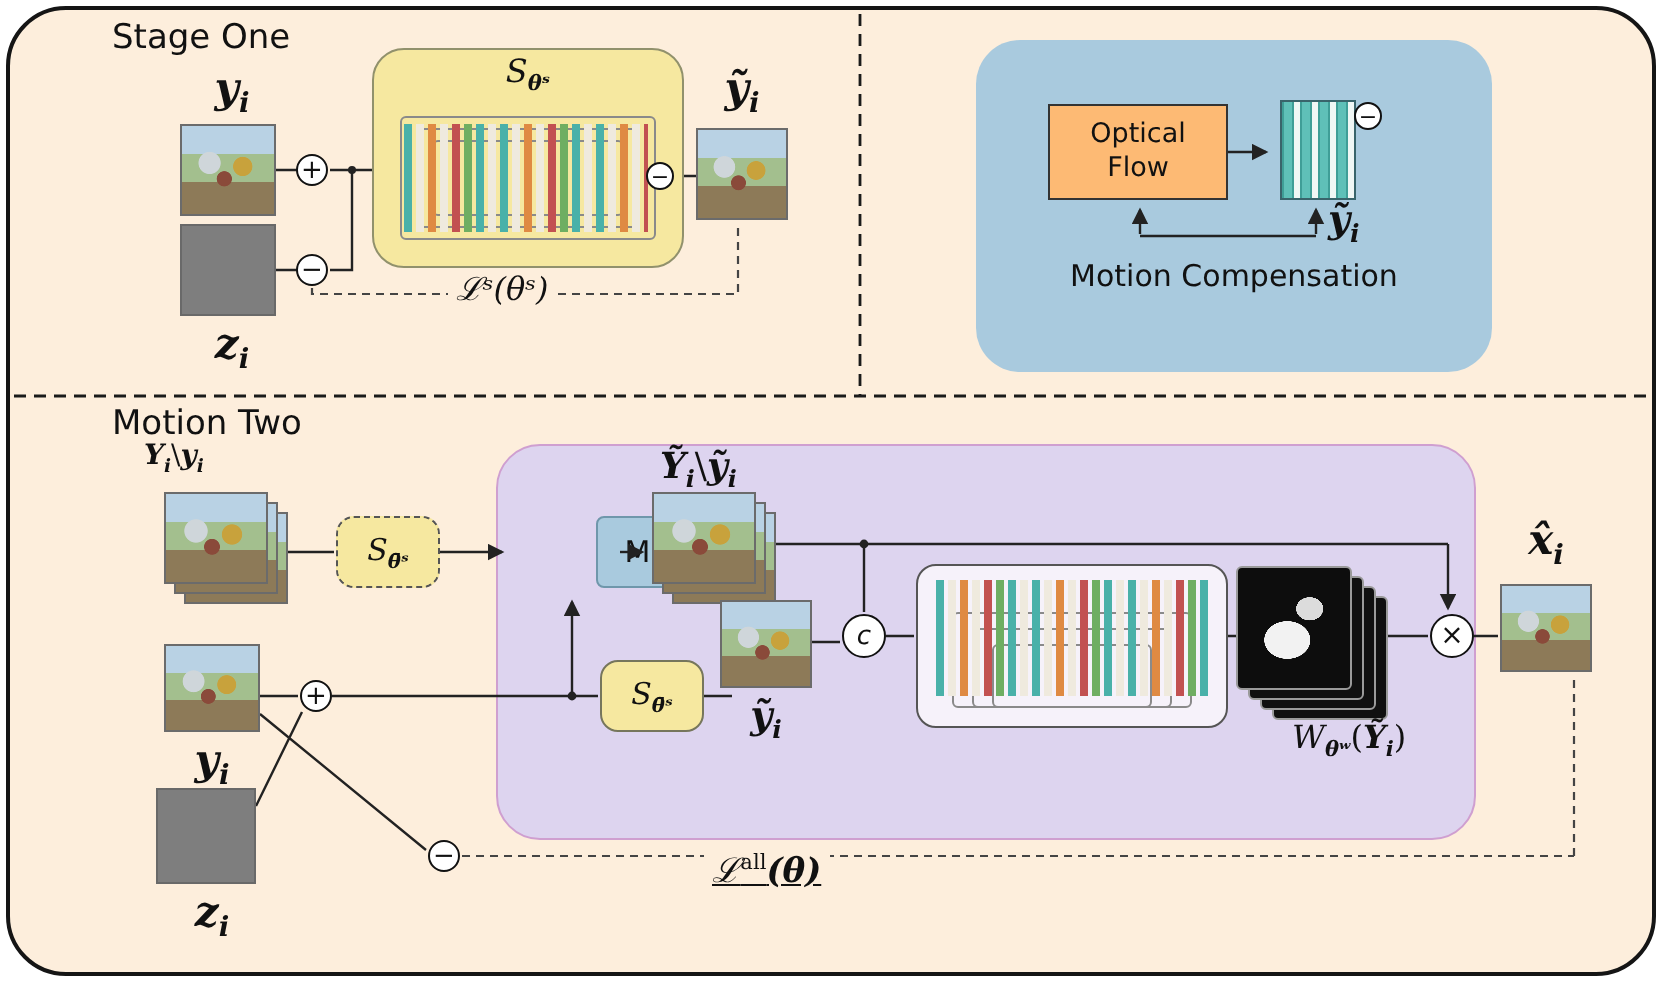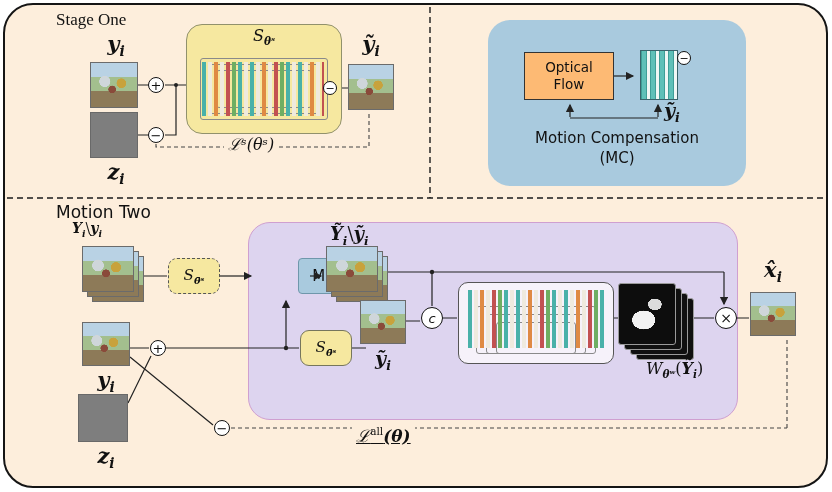--- a/index.html
+++ b/index.html
@@ -107,21 +107,21 @@
     <g stroke="#444" stroke-width="1.1" fill="none" stroke-dasharray="4 3">
       <path d="M156 144 V147 H369 V114 M231 428 H787 M787 428 V339"></path>
     </g>
     <g fill="#222" stroke="none">
       <circle cx="432" cy="272" r="2.2"></circle>
       <circle cx="286" cy="348" r="2.2"></circle>
       <circle cx="176" cy="85" r="2"></circle>
     </g>
   </svg>
 
-  <div class="abs lab" style="left:56px;top:10px;font-size:17px;font-family:Liberation Serif, serif;">Stage One</div>
+  <div class="abs lab" style="left:56px;top:10px;font-size:17px;">Stage One</div>
 
   <div class="abs lab" style="left:94px;top:32px;width:44px;text-align:center;font-size:21px;">
     <span class="mvar">y</span><sub class="mvar">i</sub>
   </div>
   <div class="abs photo" style="left:90px;top:62px;width:48px;height:46px;"></div>
   <div class="abs grayq" style="left:90px;top:112px;width:48px;height:46px;"></div>
   <div class="abs lab" style="left:94px;top:160px;width:44px;text-align:center;font-size:21px;">
     <span class="mvar">z</span><sub class="mvar">i</sub>
   </div>
 
@@ -140,21 +140,20 @@
 
   <div class="abs lab bgmask" style="left:224px;top:136px;font-size:16px;">
     <span class="mfun">ℒˢ(θˢ)</span>
   </div>
 
   <div class="abs op" style="left:677px;top:51px;width:14px;height:14px;font-size:11px;">−</div>
   <div class="abs lab" style="left:664px;top:100px;font-size:19px;">
     <span class="mvar">ỹ</span><sub class="mvar">i</sub>
   </div>
   <div class="abs lab cap" style="left:492px;top:130px;width:250px;font-size:15px;">Motion Compensation</div>
-  <div class="abs lab cap" style="left:492px;top:150px;width:250px;font-size:15px;">(MC)</div>
 
   <div class="abs lab" style="left:56px;top:203px;font-size:17px;">Motion Two</div>
 
   <div class="abs lab" style="left:72px;top:220px;font-size:14px;">
     <span class="mvar">Y</span><sub class="mvar">i</sub><span class="mup">\</span><span class="mvar">y</span><sub class="mvar">i</sub>
   </div>
   <div class="abs" style="left:82px;top:246px;width:62px;height:56px;">
     <div class="stackitem photo" style="left:10px;top:10px;"></div>
     <div class="stackitem photo" style="left:5px;top:5px;"></div>
     <div class="stackitem photo" style="left:0;top:0;"></div>

